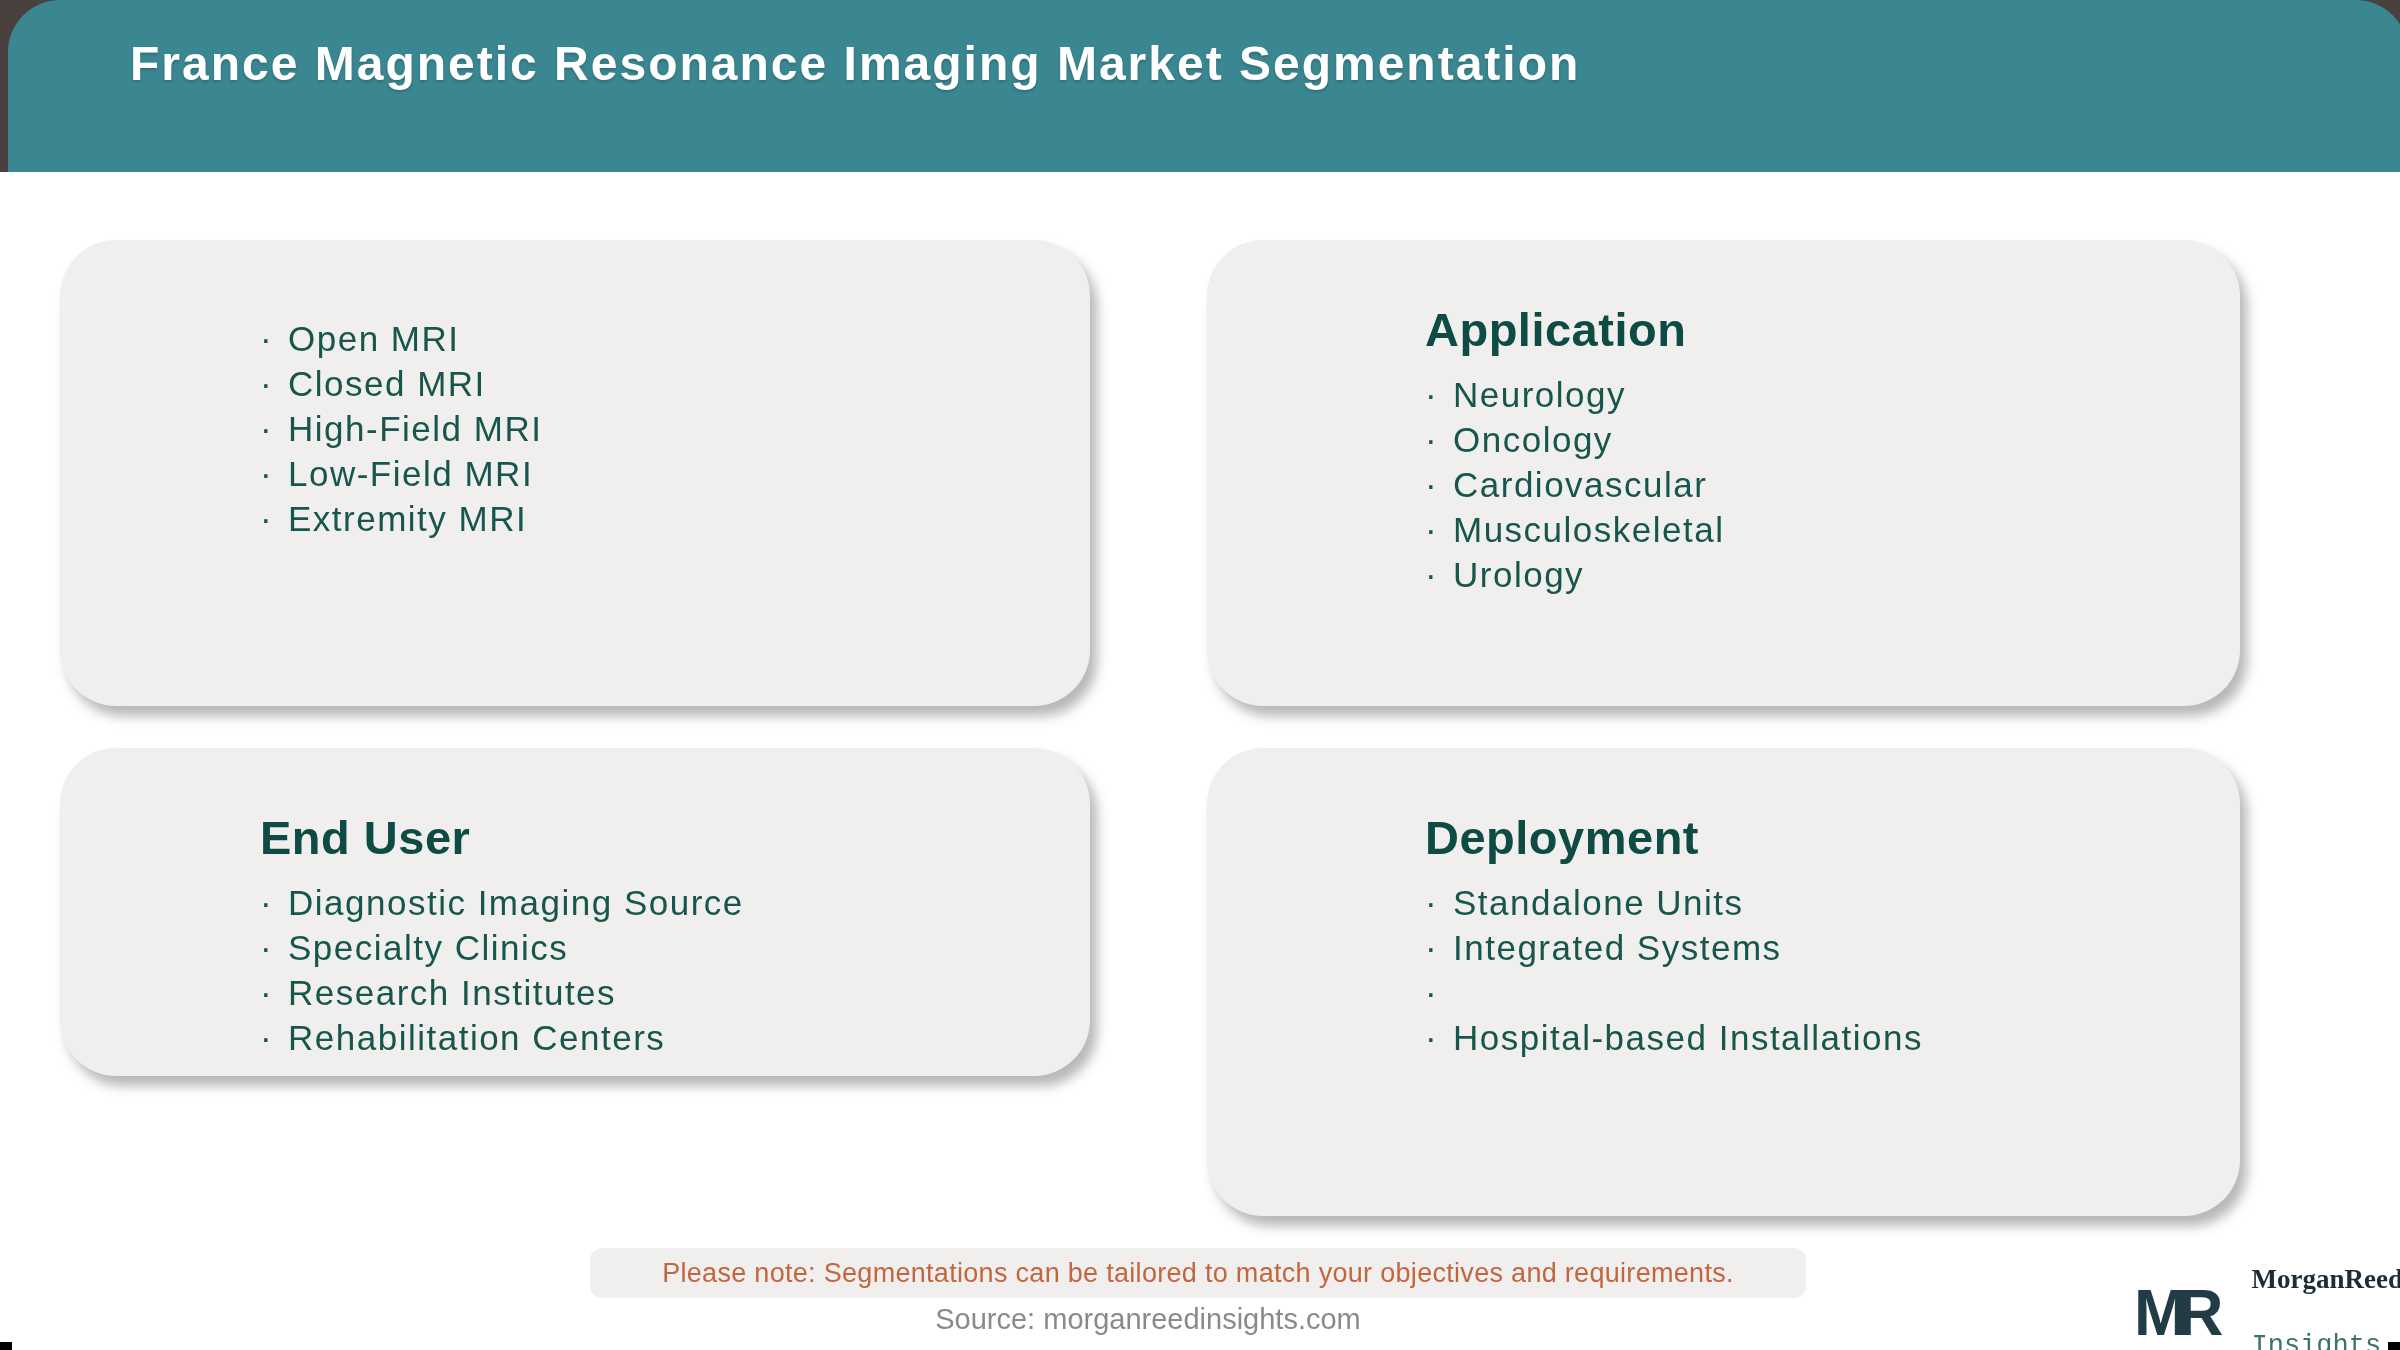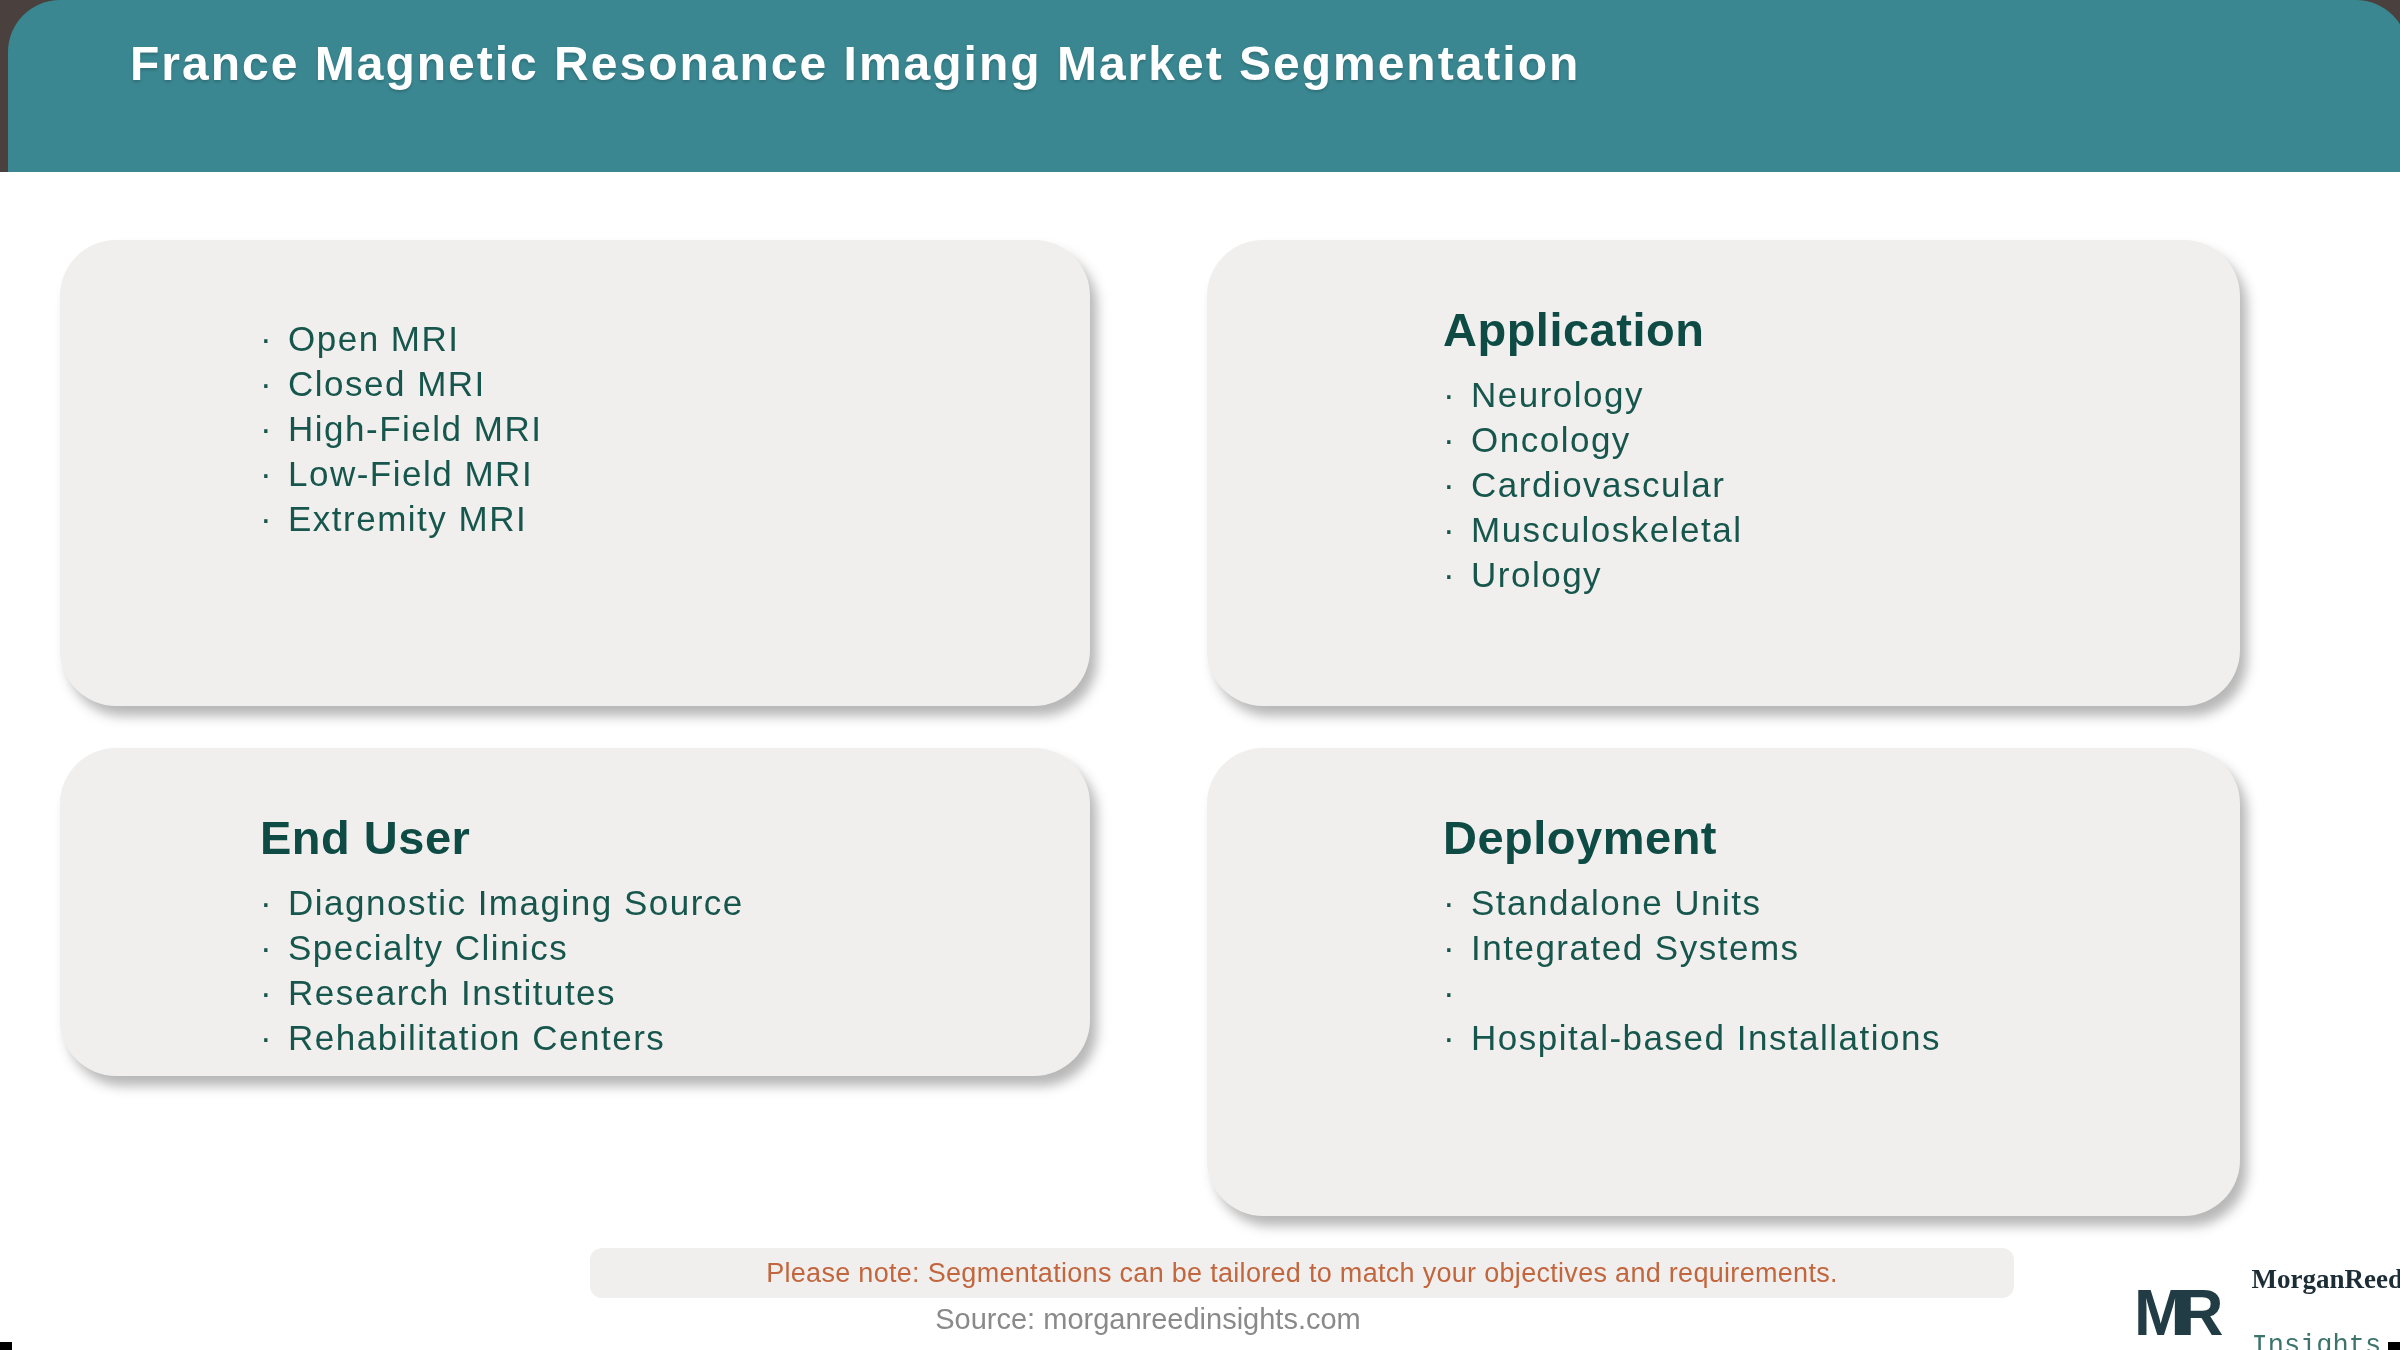--- a/index.html
+++ b/index.html
@@ -40,21 +40,21 @@
     border-radius: 56px;
     box-shadow: 7px 10px 12px rgba(50,50,50,0.35);
   }
   .card.pos-tl { left: 60px;   top: 240px; width: 1030px; height: 466px; }
   .card.pos-tr { left: 1207px; top: 240px; width: 1033px; height: 466px; }
   .card.pos-bl { left: 60px;   top: 748px; width: 1030px; height: 328px; }
   .card.pos-br { left: 1207px; top: 748px; width: 1033px; height: 468px; }
 
   .card-inner { position: absolute; top: 62px; }
   .pad-a .card-inner { left: 200px; }
-  .pad-b .card-inner { left: 236px; }
+  .pad-b .card-inner { left: 218px; }
 
   .card-title {
     font-size: 47px; font-weight: 700;
     line-height: 56px;
     letter-spacing: 0.5px;
     color: var(--heading-color, #0d4b44);
     white-space: nowrap;
   }
   .card-list { margin: 14px 0 0 0; padding: 0; list-style: none; }
   .card-list li {
@@ -67,21 +67,21 @@
   .bullet {
     display: inline-block;
     width: 28px;
     font-size: 35px;
     color: var(--body-color, #17564c);
   }
 
   
   .note-bar {
     position: absolute; left: 590px; top: 1248px;
-    width: 1424px; height: 50px;
+    width: 1216px; height: 50px;
     background: var(--note-bg, #f0efee);
     border-radius: 12px;
     text-align: center; line-height: 50px;
     font-size: 27px;
     letter-spacing: 0.3px;
     color: var(--note-color, #c2663e);
     white-space: nowrap;
   }
   .source-line {
     position: absolute; left: 0; top: 1303px;

